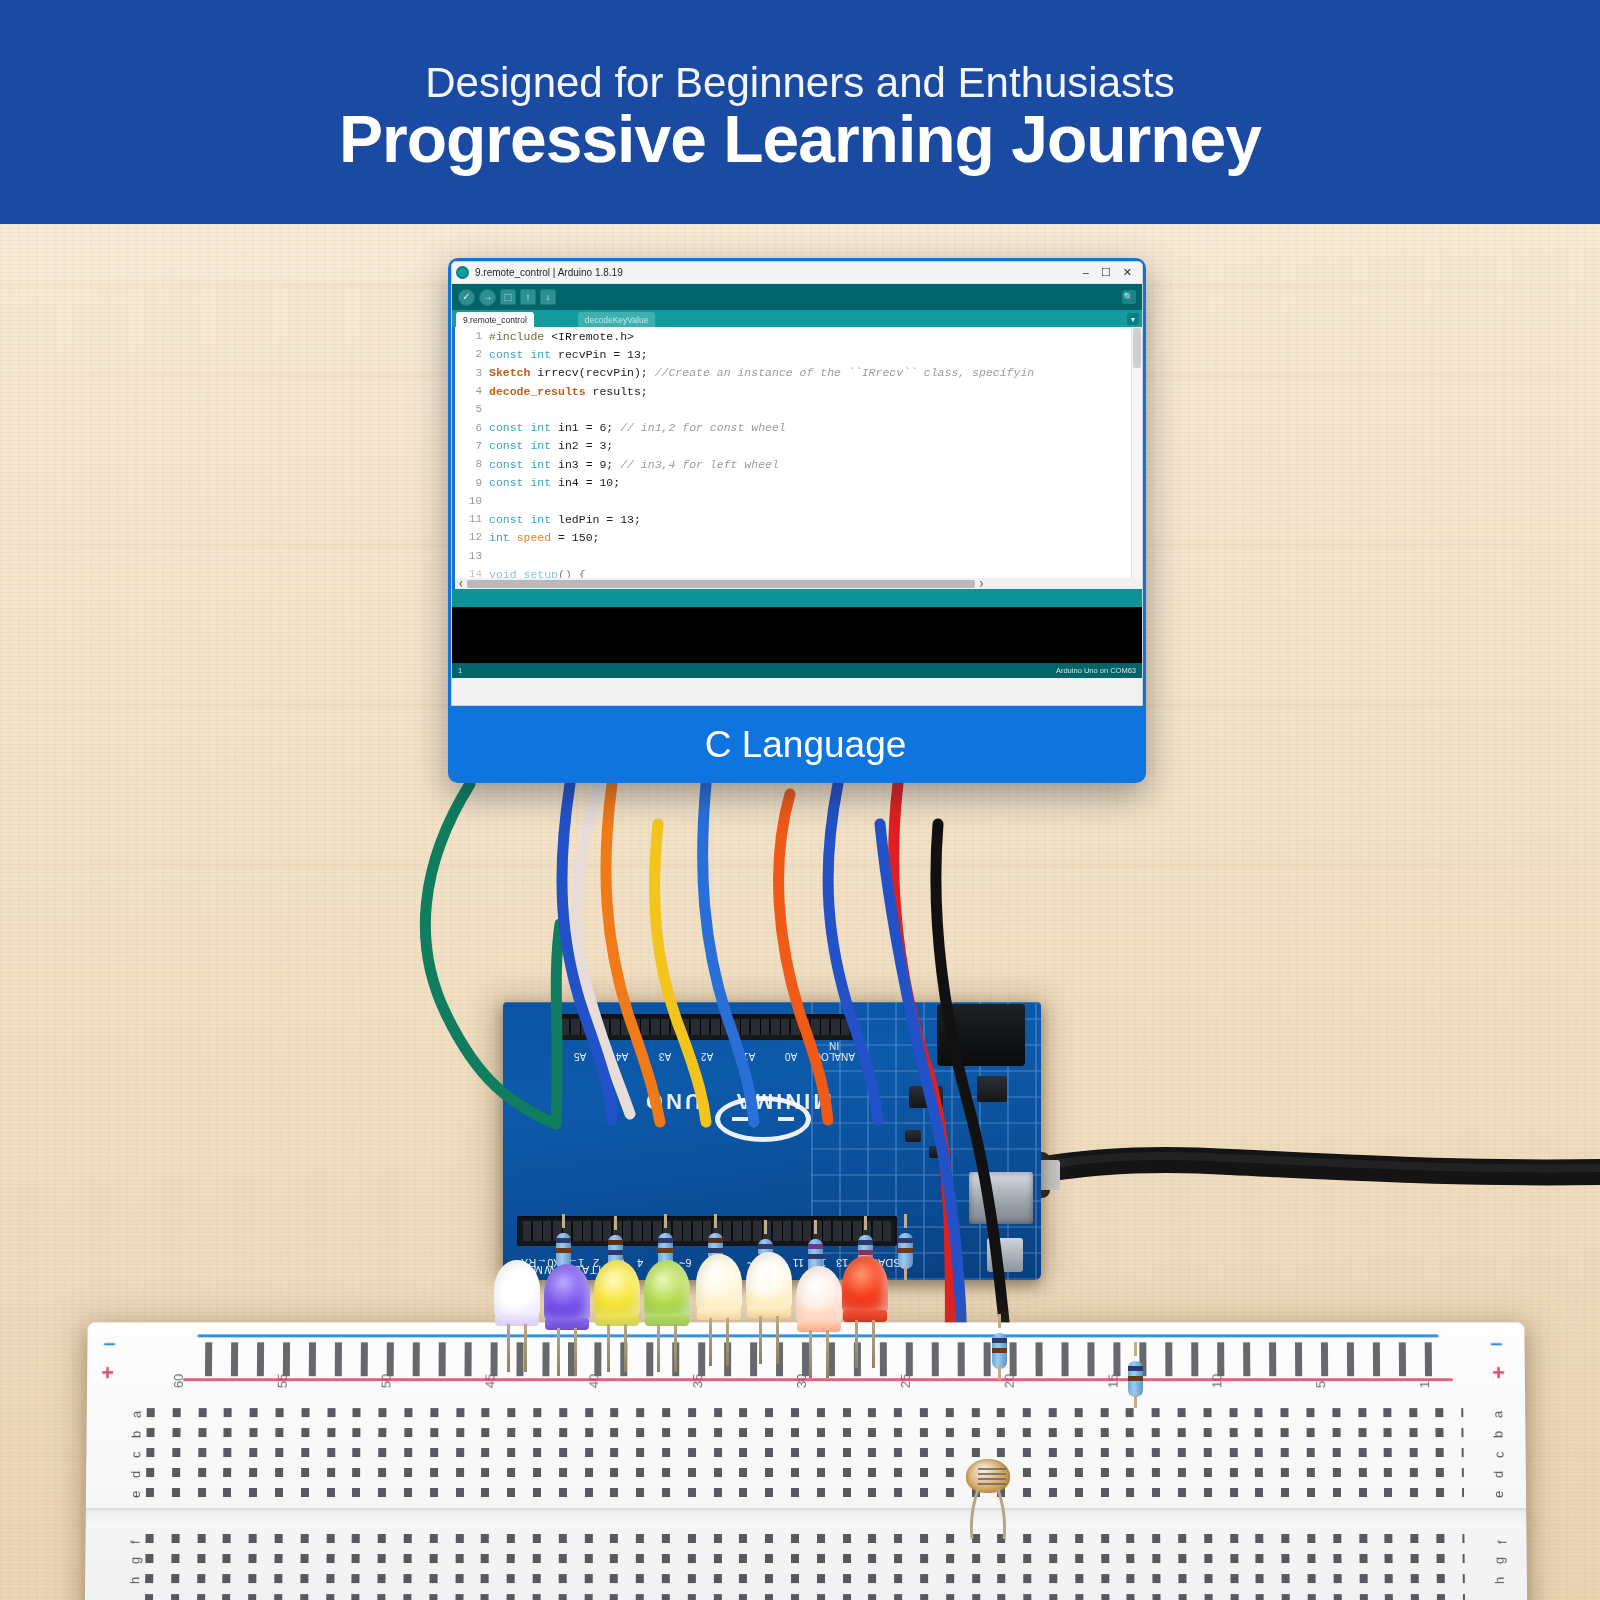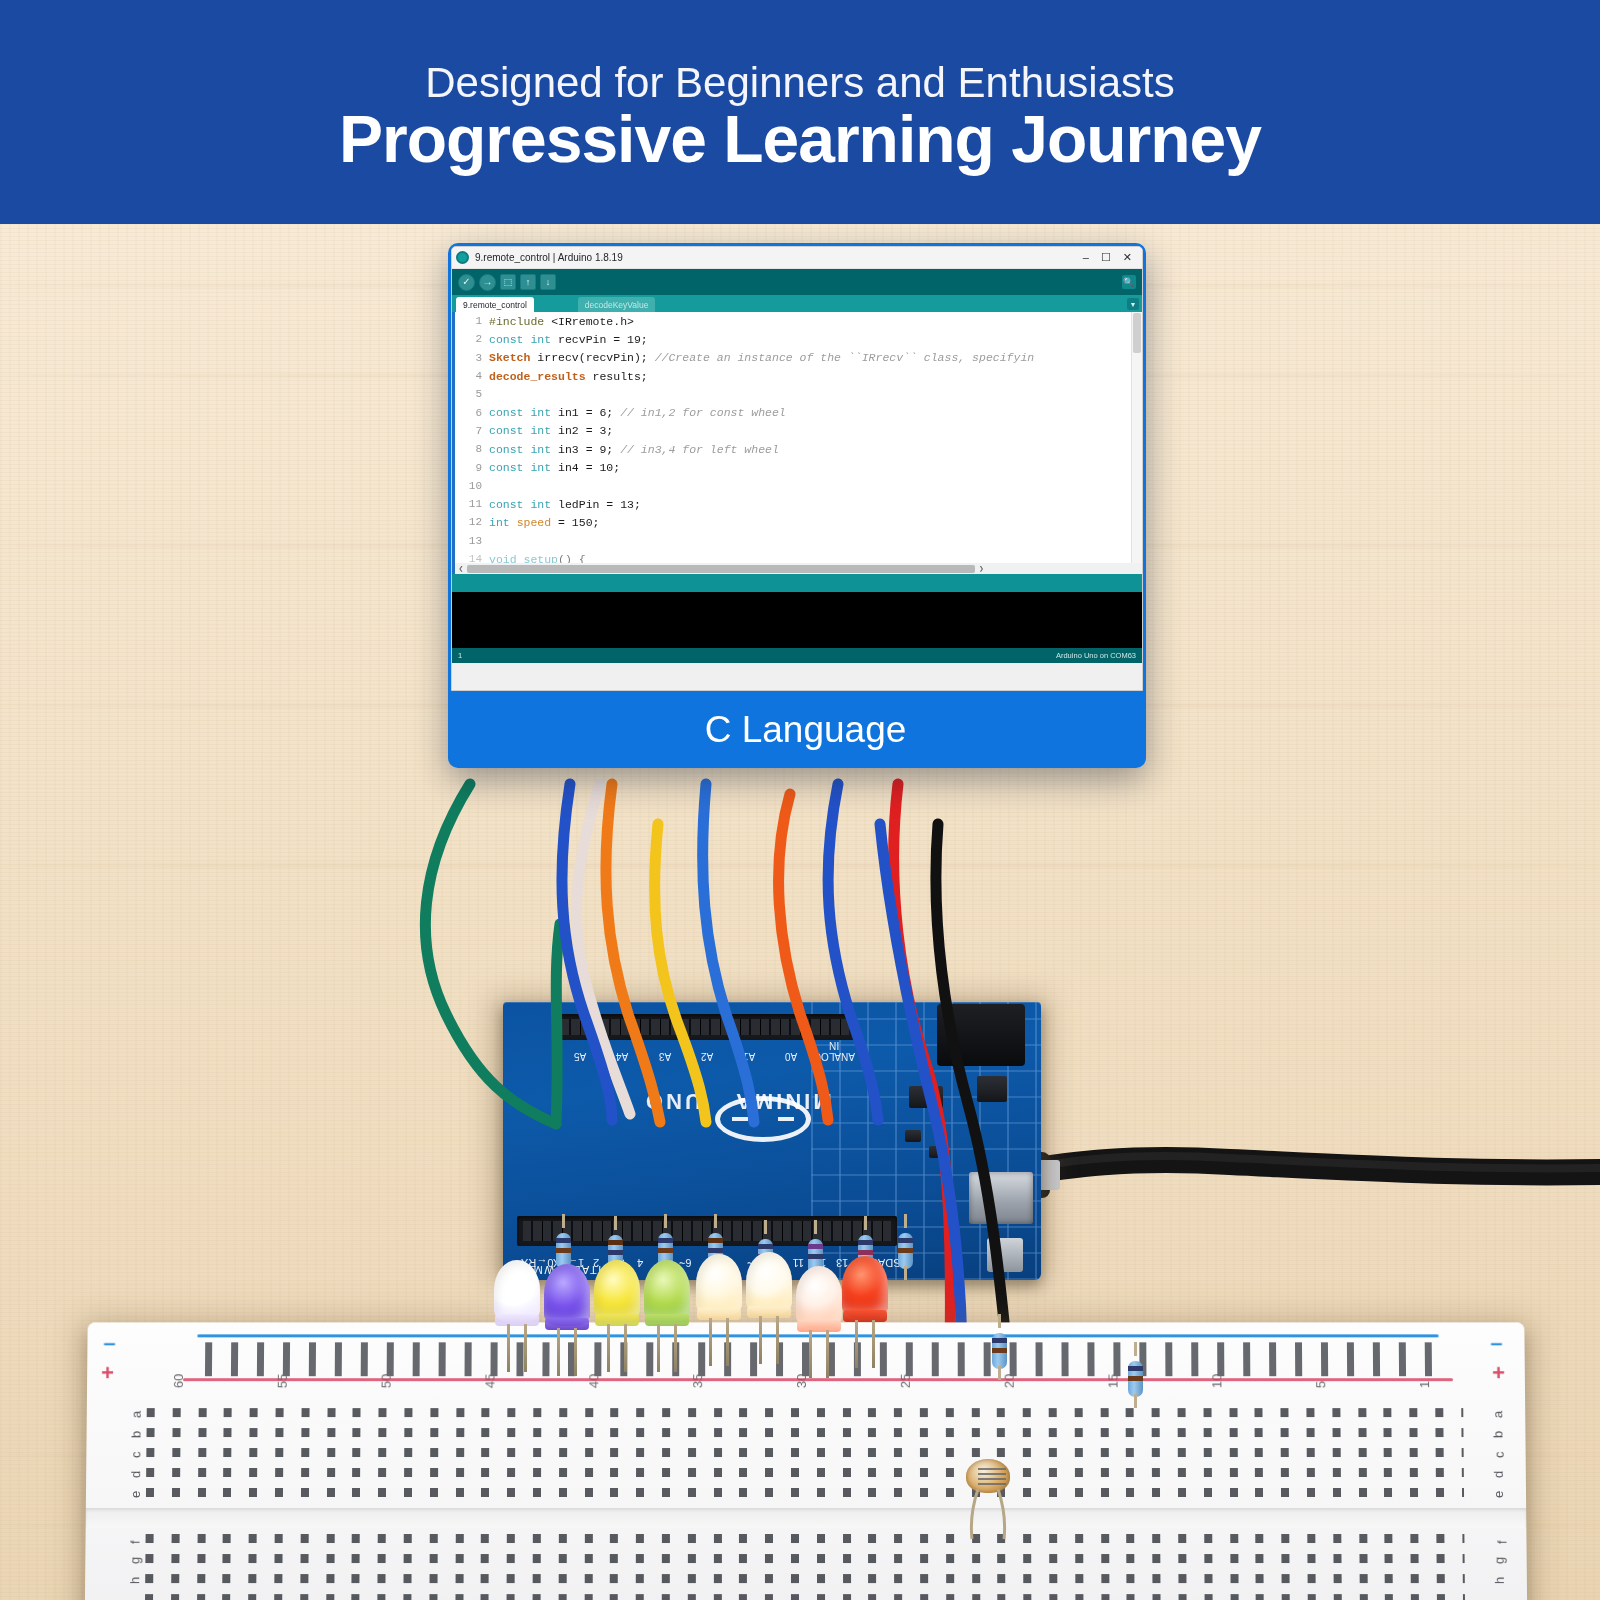--- a/index.html
+++ b/index.html
@@ -675,21 +675,21 @@
   <div id="photoresistor">
     <div class="ldr-head">
       <div class="ldr-zig"></div>
     </div>
     <svg width="52" height="52" style="position:absolute;left:0;top:30px;">
       <path d="M 16 0 C 10 18 8 32 10 50" stroke="#b6a787" stroke-width="3" fill="none"></path>
       <path d="M 36 0 C 42 18 44 32 42 50" stroke="#b6a787" stroke-width="3" fill="none"></path>
     </svg>
   </div>
 
-  <div id="ide-card" style="top:19px;text-decoration:underline;">
+  <div id="ide-card" style="top:34px;text-decoration:underline;">
     <div id="ide-window">
 
       <div id="ide-titlebar">
         <div id="ide-app-icon"></div>
         <div id="ide-title-text">9.remote_control | Arduino 1.8.19</div>
         <div id="ide-win-controls">
           <div class="win-ctl">–</div>
           <div class="win-ctl">☐</div>
           <div class="win-ctl">✕</div>
         </div>
@@ -713,21 +713,21 @@
 
       <div id="ide-editor">
         <div class="code-line">
           <span class="ln">1</span>
           <span class="tok-pre">#include </span>
           <span class="code-text">&lt;IRremote.h&gt;</span>
         </div>
         <div class="code-line">
           <span class="ln">2</span>
           <span class="tok-kw">const int</span>
-          <span class="code-text"> recvPin = 19;</span>
+          <span class="code-text"> recvPin = 13;</span>
         </div>
         <div class="code-line">
           <span class="ln">3</span>
           <span class="tok-type">Sketch</span>
           <span class="code-text"> irrecv(recvPin); </span>
           <span class="tok-cmt">//Create an instance of the ``IRrecv`` class, specifyin</span>
         </div>
         <div class="code-line">
           <span class="ln">4</span>
           <span class="tok-type">decode_results</span>

